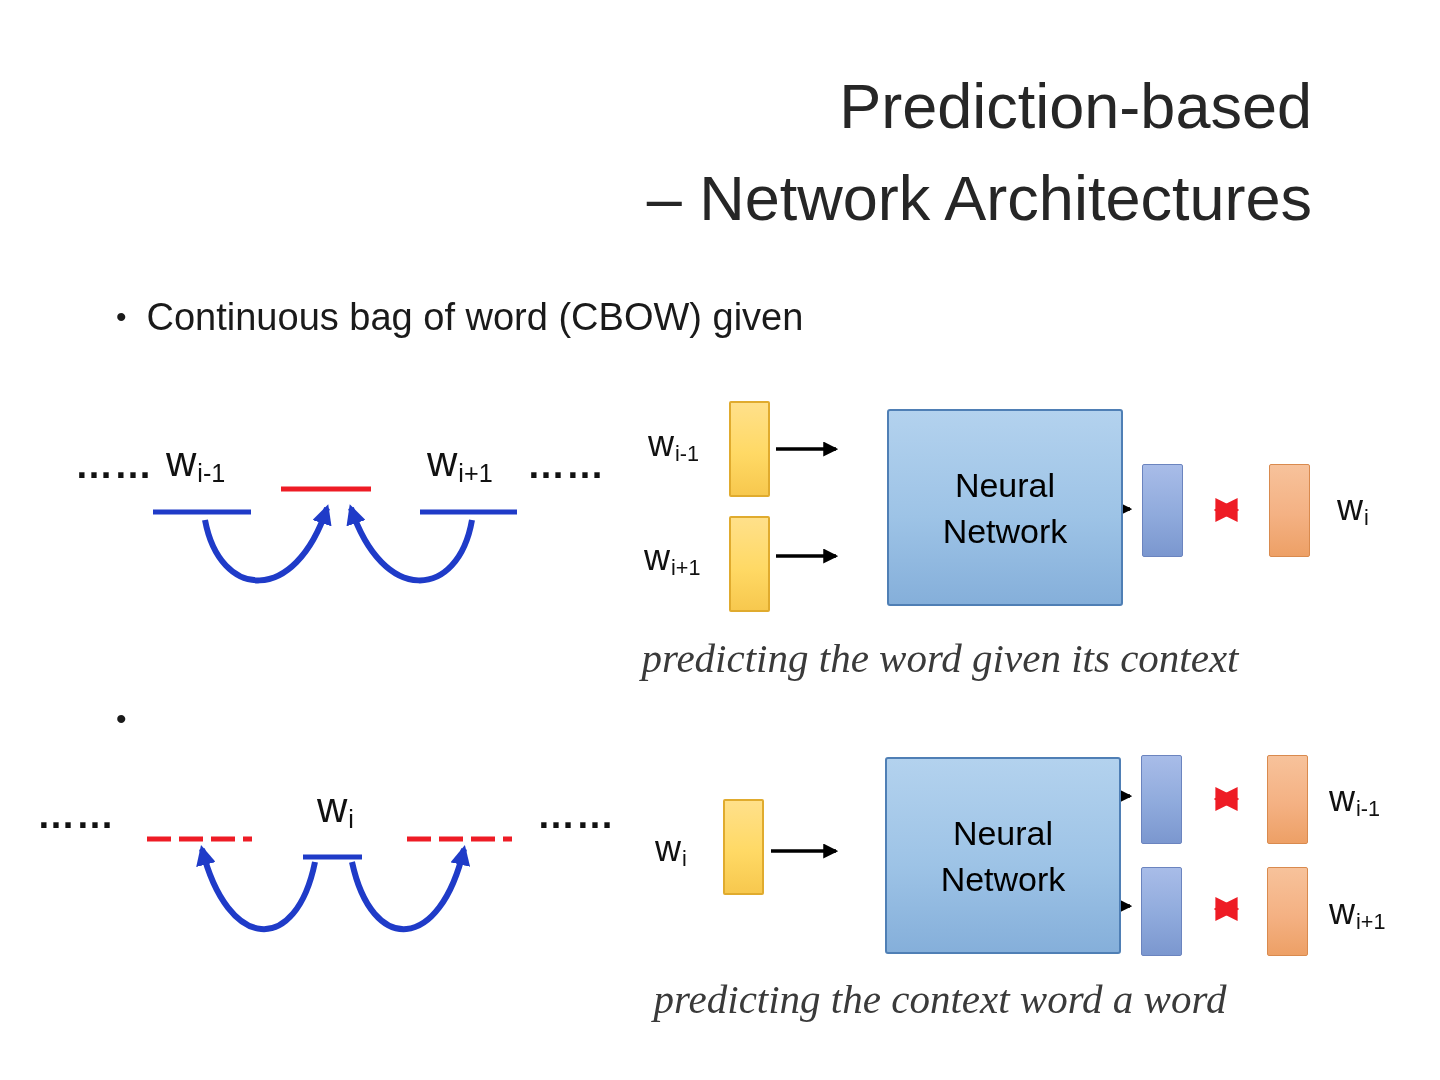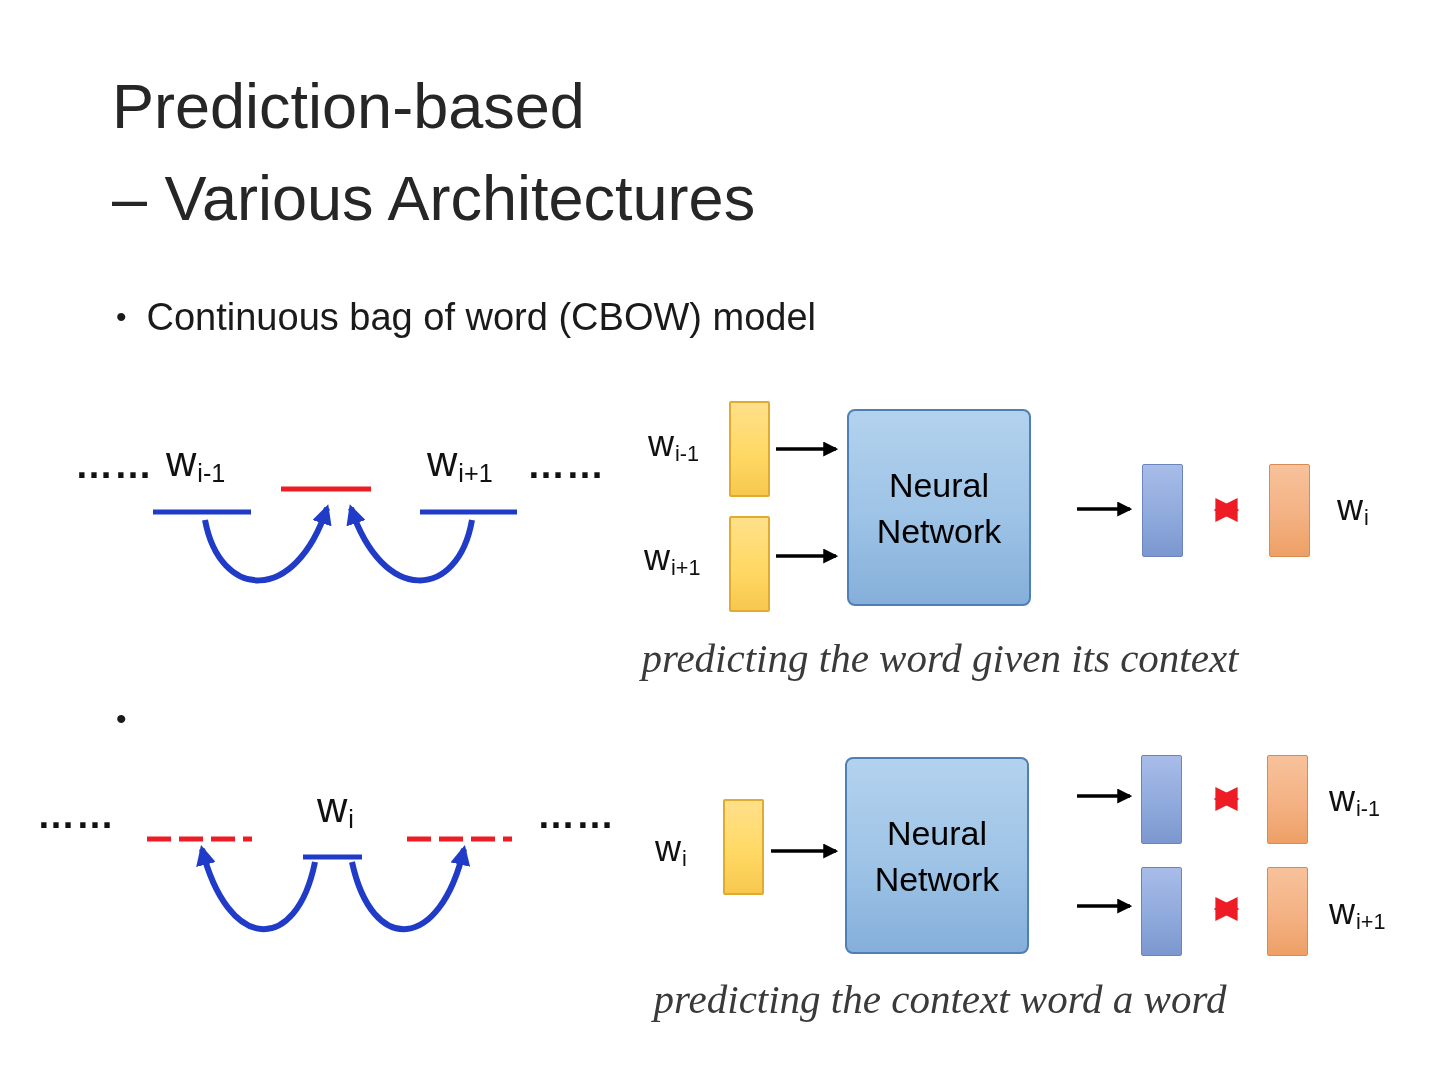--- a/index.html
+++ b/index.html
@@ -1,69 +1,69 @@
 <!DOCTYPE html>
 <html><head>
 <meta charset="utf-8">
 <style>
   html,body{margin:0;padding:0;background:#888;}
   .slide{
     position:relative;width:1440px;height:1080px;background:#ffffff;
     font-family:"Liberation Sans",sans-serif;overflow:hidden;margin:0 auto;
   }
-  .abs{position:absolute;}
+  .abs{position:absolute;text-align:right;}
   .title{
     left:112px;top:60px;width:1200px;
     font-size:63px;color:#262626;line-height:92px;font-weight:400;
   }
   .bullet-row{display:flex;align-items:flex-start;color:#1a1a1a;font-size:38px;}
   .bullet-marker{font-size:30px;margin-right:20px;position:relative;top:4px;color:#1a1a1a;}
   .wlabel{font-size:42px;color:#111;white-space:nowrap;}
   .wlabel-sm{font-size:36px;color:#111;white-space:nowrap;}
   .wsub{font-size:0.6em;position:relative;top:0.24em;margin-left:1px;}
   .dots{font-size:38px;font-weight:700;color:#111;letter-spacing:1px;}
   .caption{
     left:440px;width:1000px;text-align:center;
     font-family:"Liberation Serif",serif;font-style:italic;font-weight:400;
     font-size:41px;color:#3a3a3a;
   }
   .input-box{
     width:41px;background:linear-gradient(180deg,#ffe08a 0%,#ffd965 55%,#f7c84e 100%);
     border:2px solid #e0ab2e;border-radius:2px;box-sizing:border-box;
   }
   .nn-box{
-    width:184px;height:197px;
+    width:236px;height:197px;
     background:linear-gradient(180deg,#b3d2ee 0%,#9dc3e6 55%,#85afda 100%);
-    border:2px solid #4f7fb5;border-radius:8px;box-sizing:border-box;
+    border:2px solid #4f7fb5;border-radius:3px;box-sizing:border-box;
     display:flex;flex-direction:column;align-items:center;justify-content:center;
-    font-size:34px;color:#000;line-height:46px;
+    font-size:34px;color:#000;line-height:46px;margin-left:40px;
   }
   .embed-box{
     width:41px;background:linear-gradient(180deg,#a8bce8 0%,#8faadc 55%,#7b97cf 100%);
     border:1px solid #6b84bf;border-radius:2px;box-sizing:border-box;
   }
   .target-box{
     width:41px;background:linear-gradient(180deg,#f7c29b 0%,#f4b183 55%,#eda066 100%);
     border:1px solid #d98a4e;border-radius:2px;box-sizing:border-box;
   }
   .overlay{position:absolute;left:0;top:0;pointer-events:none;}
 </style>
 </head>
 <body>
 
 <div class="slide">
 
   <div class="abs title">
     <div>Prediction-based</div>
-    <div>– Various Architectures</div>
+    <div>– Network Architectures</div>
   </div>
 
   <div class="abs bullet-row" style="left:116px;top:296px;">
     <span class="bullet-marker">•</span>
-    <span>Continuous bag of word (CBOW) model</span>
+    <span>Continuous bag of word (CBOW) given</span>
   </div>
 
   <svg class="overlay" width="1440" height="1080" viewBox="0 0 1440 1080">
     <defs>
       <marker id="blueHead" viewBox="0 0 10 10" refX="8" refY="5" markerWidth="20" markerHeight="20" orient="auto" markerUnits="userSpaceOnUse">
         <path d="M0,0 L10,5 L0,10 z" fill="#1f3bc8"></path>
       </marker>
       <marker id="blackHead" viewBox="0 0 10 10" refX="8.5" refY="5" markerWidth="15" markerHeight="15" orient="auto" markerUnits="userSpaceOnUse">
         <path d="M0,0 L10,5 L0,10 z" fill="#000"></path>
       </marker>

